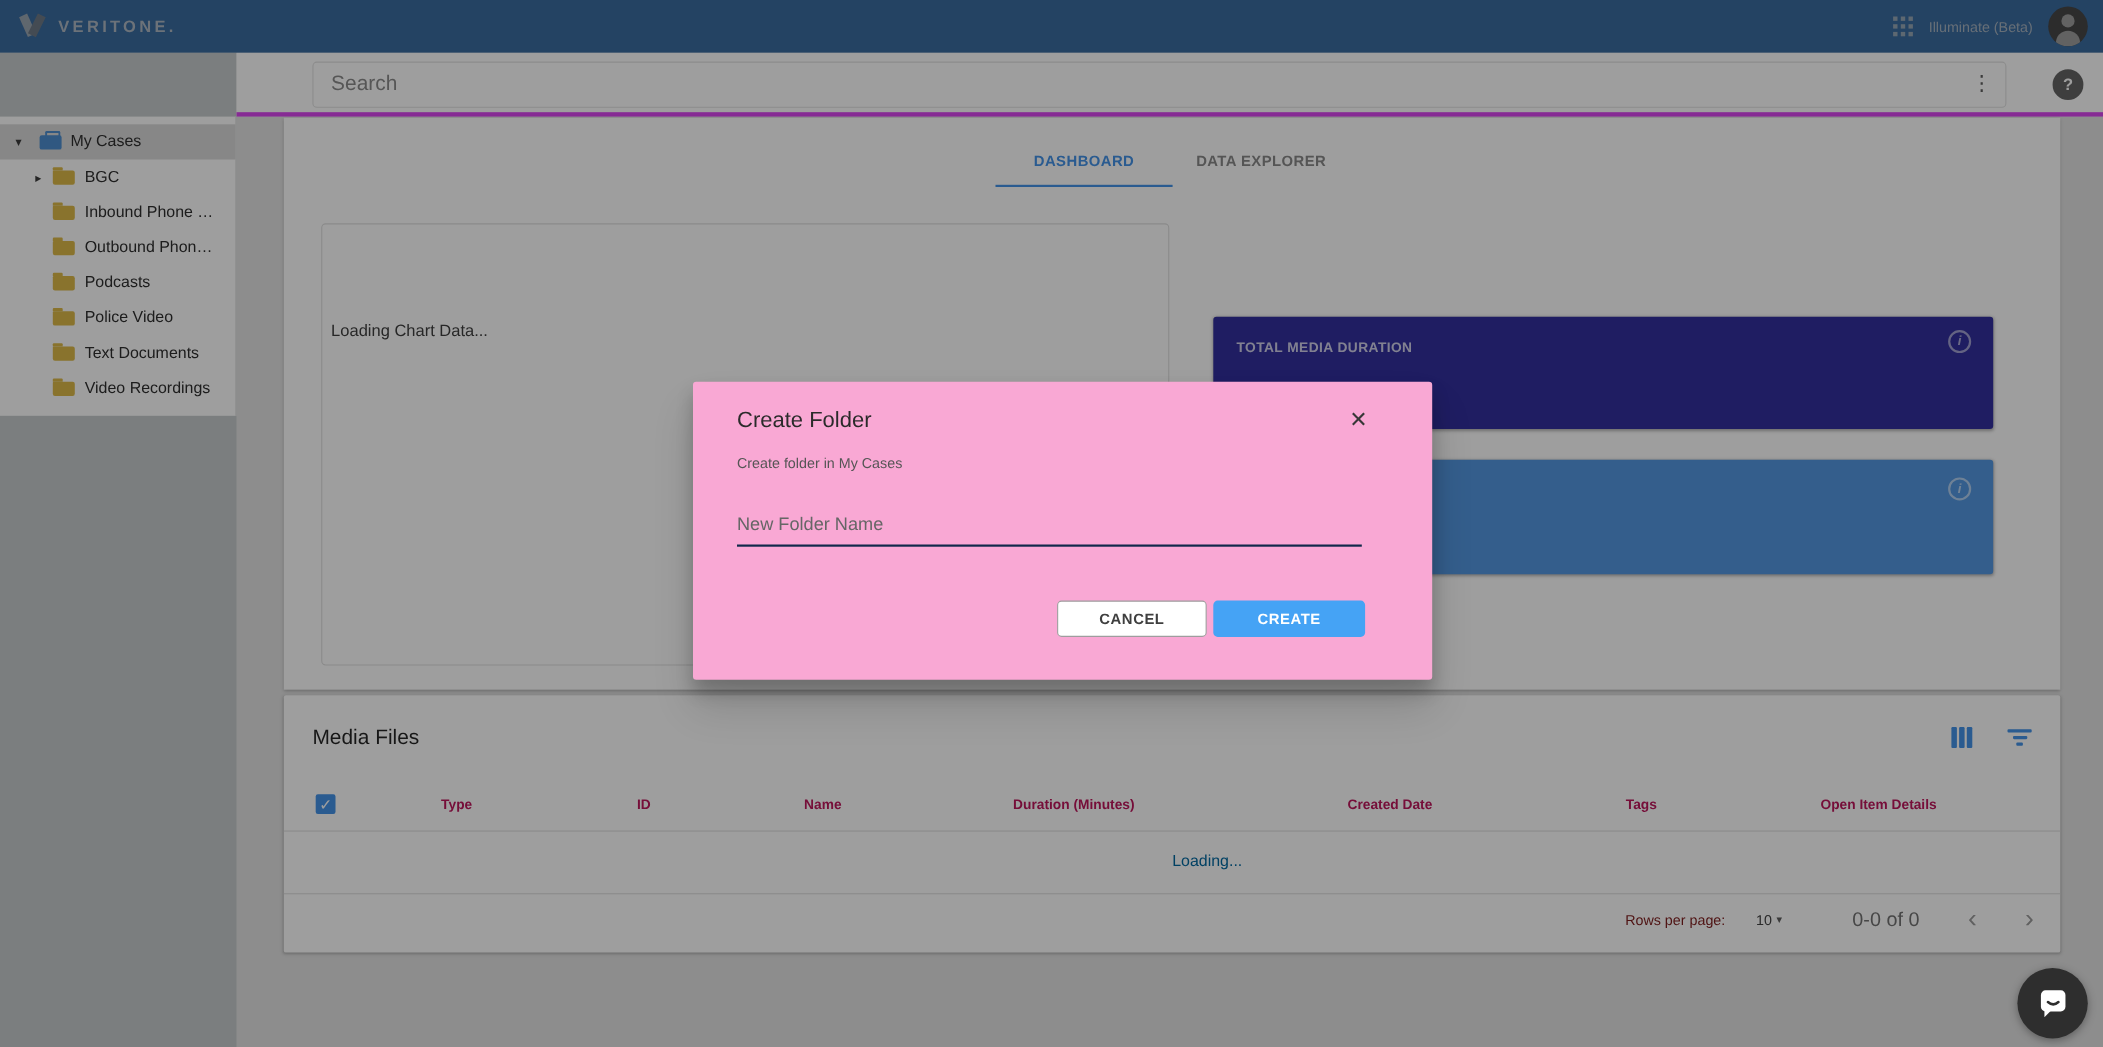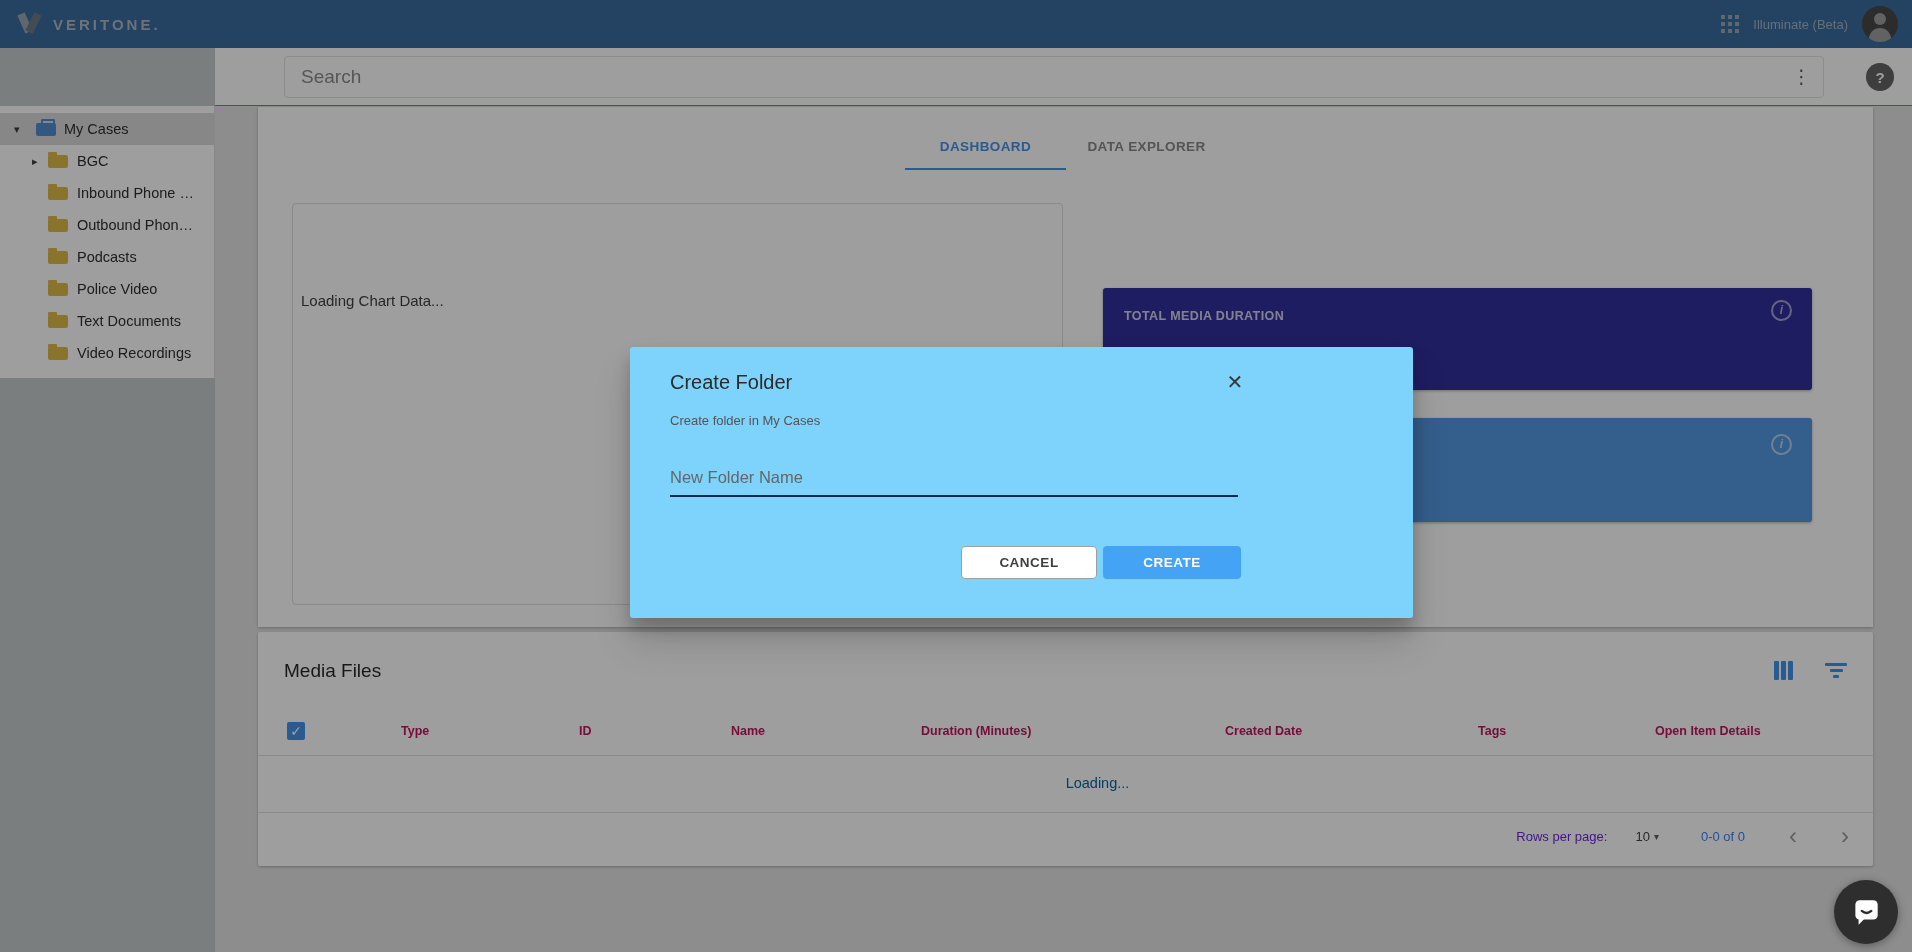--- a/index.html
+++ b/index.html
@@ -33,21 +33,21 @@
   .caret-down { position:absolute; left:14px; font-size:11px; color:#3C3C3C; }
   .caret-right { position:absolute; left:32px; font-size:11px; color:#3C3C3C; }
   .brief-ico { position:absolute; left:36px; width:20px; height:13px; background:#4E8FD0; border-radius:2px; }
   .brief-ico:before { content:''; position:absolute; left:5px; top:-4px; width:10px; height:5px; border:2px solid #4E8FD0; border-bottom:none; border-radius:2px 2px 0 0; }
   .root-label { margin-left:64px; }
   .folder-ico { position:absolute; left:48px; width:20px; height:13px; background:#DDBA4A; border-radius:1px 2px 2px 2px; }
   .folder-ico:before { content:''; position:absolute; left:0; top:-3px; width:9px; height:3px; background:#DDBA4A; border-radius:1px 1px 0 0; }
   .folder-label { margin-left:77px; white-space:nowrap; }
 
   
-  .topbar { position:absolute; left:215px; top:48px; width:1697px; height:58px; background:#FFF; border-bottom:1px solid #d946ef; z-index:1; }
+  .topbar { position:absolute; left:215px; top:48px; width:1697px; height:58px; background:#FFF; border-bottom:4px solid #d946ef; z-index:1; }
   .search-box { position:absolute; left:69px; top:8px; width:1540px; height:42px; border:1px solid #E2E2E2; border-radius:4px; background:#FFF; }
   .search-input { position:absolute; left:16px; top:0; width:1460px; height:40px; border:none; outline:none; font-size:19px; color:#3C3C3C; background:transparent; font-family:inherit; }
   .search-input::placeholder { color:#8C8C8C; opacity:1; }
   .kebab { position:absolute; right:12px; top:8px; font-size:19px; color:#5F5F5F; cursor:pointer; line-height:24px; }
   .help-btn { position:absolute; left:1651px; top:15px; width:28px; height:28px; border-radius:50%; background:#646464; color:#FFF; font-size:15px; font-weight:bold; display:flex; align-items:center; justify-content:center; cursor:pointer; }
 
   
   .dash-card { position:absolute; left:258px; top:107px; width:1615px; height:520px; background:#FFF; box-shadow:0 1px 3px rgba(0,0,0,.25); z-index:1; }
   .tab { position:absolute; top:16px; width:161px; height:47px; text-align:center; line-height:47px; font-size:13.5px; font-weight:bold; letter-spacing:.4px; cursor:pointer; }
   .tab-active { left:647px; color:#4493E8; border-bottom:2px solid #4493E8; }
@@ -67,29 +67,29 @@
   .cols-icon { position:absolute; left:1516px; top:29px; width:22px; height:19px; display:flex; gap:2px; cursor:pointer; }
   .cols-icon i { width:5px; height:19px; background:#4493E8; border-radius:1px; }
   .filter-icon { position:absolute; left:1566px; top:31px; width:24px; height:16px; cursor:pointer; }
   .filter-icon i { display:block; background:#4493E8; height:3px; border-radius:1px; margin:0 auto 3px; }
   .filter-icon i:nth-child(1){ width:22px; } .filter-icon i:nth-child(2){ width:13px; } .filter-icon i:nth-child(3){ width:6px; }
   .hdr-checkbox { position:absolute; left:29px; top:90px; width:18px; height:18px; background:#4493E8; border-radius:2px; color:#FFF; font-size:14px; font-weight:bold; text-align:center; line-height:18px; cursor:pointer; }
   .col-label { position:absolute; top:92px; font-size:12.5px; font-weight:bold; color:#be185d; white-space:nowrap; }
   .tbl-divider { position:absolute; left:0; width:1615px; height:1px; background:#E0E0E0; }
   .loading-row { position:absolute; left:0; top:143px; width:1615px; text-align:center; font-size:14.5px; color:#0369a1;margin-left:32px; }
   .pager { position:absolute; right:24px; top:190px; height:28px; display:flex; align-items:center; }
-  .pager-label { font-size:13px; color:#6d28d9; }
+  .pager-label { font-size:13px; color:#7f1d1d; }
   .pager-size { font-size:13px; color:#444; margin-left:28px; }
   .pager-caret { font-size:10px; color:#5F5F5F; margin-left:4px; cursor:pointer; }
-  .pager-range { font-size:13px; color:#3b82f6; margin-left:42px; }
+  .pager-range { font-size:18px; color:#737373; margin-left:64px; }
   .pager-prev, .pager-next { font-size:24px; color:#9B9B9B; margin-left:44px; cursor:pointer; line-height:24px; }
 
   
   .overlay { position:absolute; inset:0; background:rgba(0,0,0,.38); z-index:20; }
-  .modal { position:absolute; left:630px; top:347px; width:783px; height:271px; background:#7dd3fc; border-radius:3px; z-index:30; box-shadow:0 11px 15px rgba(0,0,0,.2),0 24px 38px rgba(0,0,0,.14); }
+  .modal { position:absolute; left:630px; top:347px; width:672px; height:271px; background:#f9a8d4; border-radius:3px; z-index:30; box-shadow:0 11px 15px rgba(0,0,0,.2),0 24px 38px rgba(0,0,0,.14); }
   .modal-title { position:absolute; left:40px; top:24px; font-size:20px; color:#2B2B2B; }
   .modal-close { position:absolute; left:590px; top:20px; width:30px; height:30px; text-align:center; line-height:30px; font-size:20px; color:#373737; cursor:pointer; }
   .modal-sub { position:absolute; left:40px; top:66px; font-size:13px; color:#555; }
   .modal-input { position:absolute; left:40px; top:112px; width:568px; height:38px; border:none; outline:none; border-bottom:2px solid #10294A; font-size:16.5px; color:#333; background:transparent; font-family:inherit; }
   .modal-input::placeholder { color:#666; opacity:1; }
   .btn { position:absolute; top:199px; height:33px; border-radius:4px; font-size:13.5px; font-weight:bold; letter-spacing:.5px; cursor:pointer; font-family:inherit; }
   .btn-cancel { left:331px; width:136px; background:#FFF; border:1px solid #9E9E9E; color:#3F3F3F; }
   .btn-create { left:473px; width:138px; background:#45A3F5; border:none; color:#FFF; }
 
   

